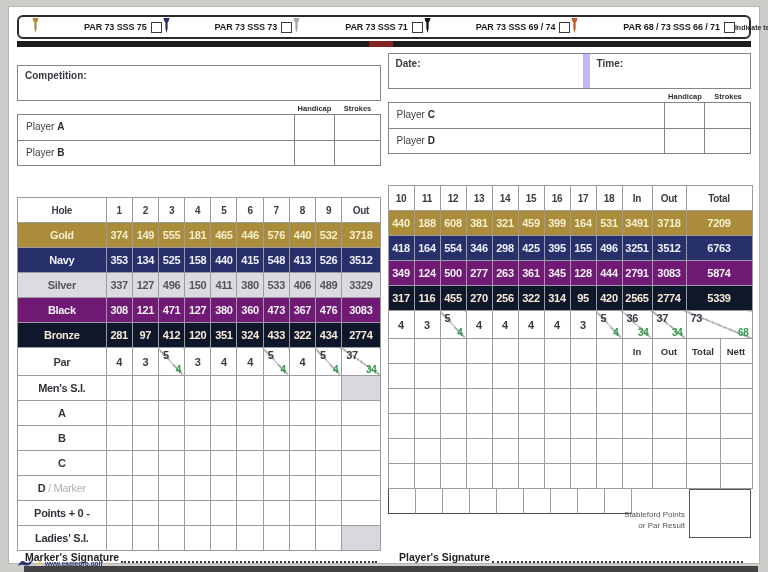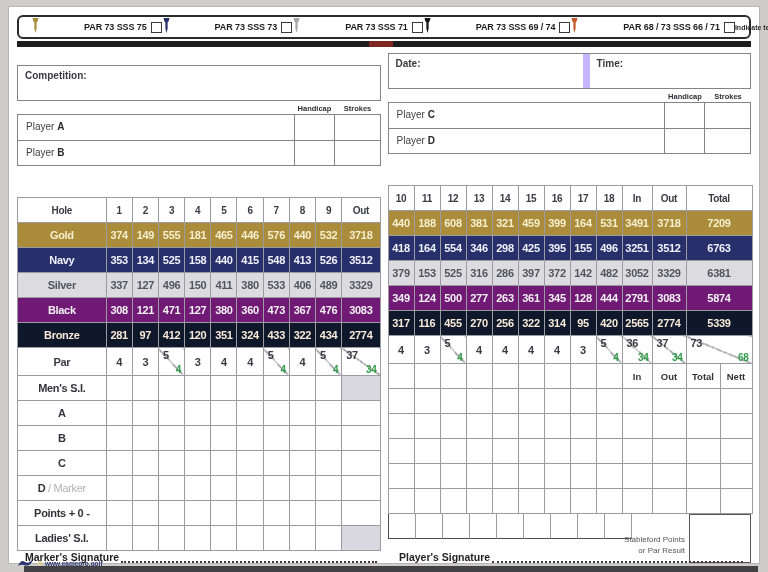--- a/index.html
+++ b/index.html
@@ -466,34 +466,20 @@
                 <td>346</td>
                 <td>298</td>
                 <td>425</td>
                 <td>395</td>
                 <td>155</td>
                 <td>496</td>
                 <td>3251</td>
                 <td>3512</td>
                 <td colspan="2">6763</td>
               </tr>
-              <tr class="silver">
-                <td>379</td>
-                <td>153</td>
-                <td>525</td>
-                <td>316</td>
-                <td>286</td>
-                <td>397</td>
-                <td>372</td>
-                <td>142</td>
-                <td>482</td>
-                <td>3052</td>
-                <td>3329</td>
-                <td colspan="2">6381</td>
-              </tr>
               <tr class="black">
                 <td>349</td>
                 <td>124</td>
                 <td>500</td>
                 <td>277</td>
                 <td>263</td>
                 <td>361</td>
                 <td>345</td>
                 <td>128</td>
                 <td>444</td>

